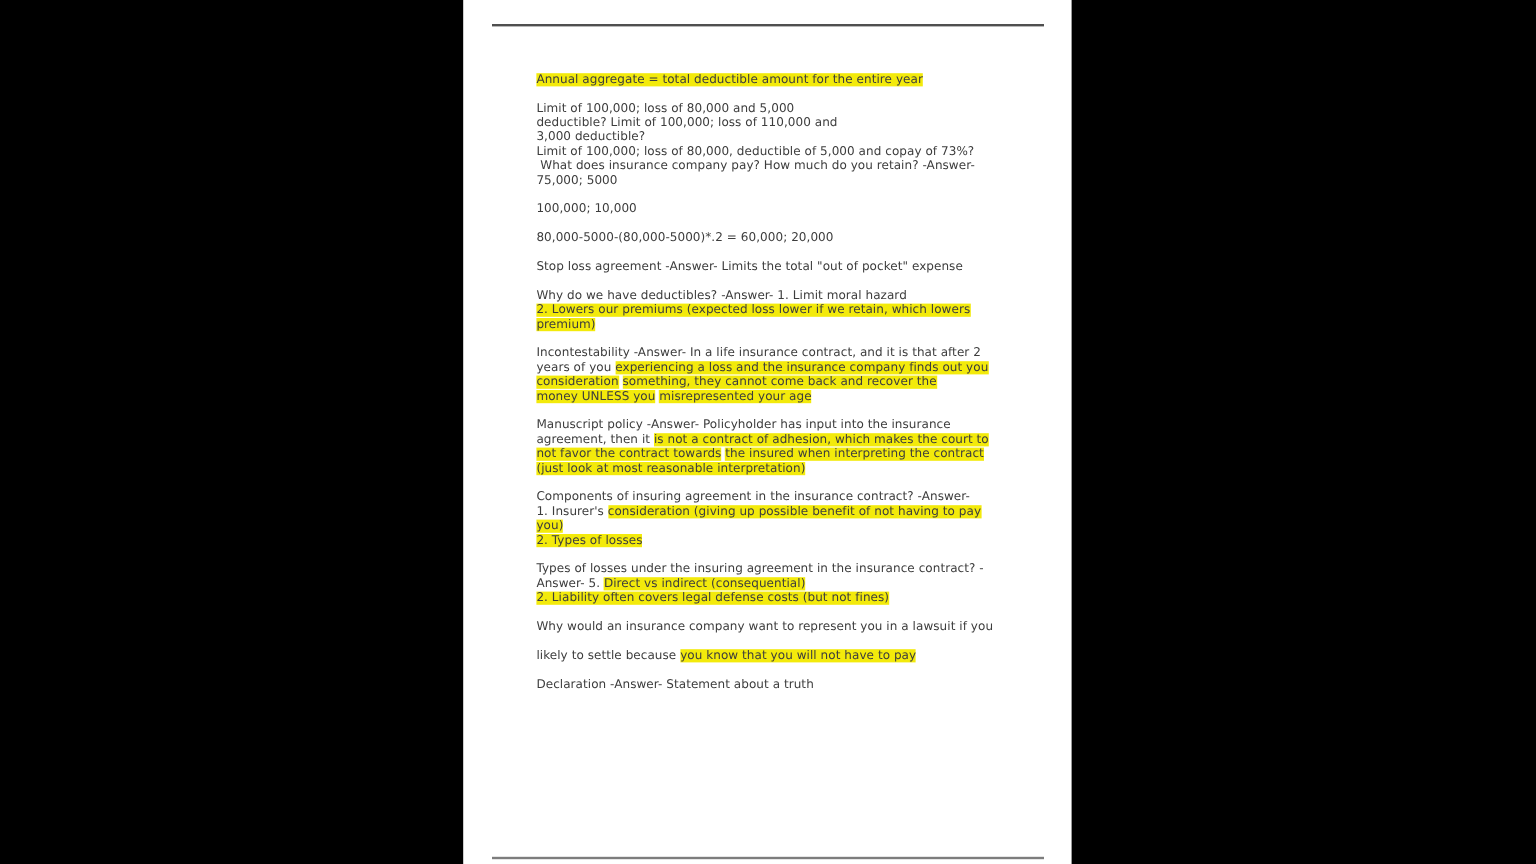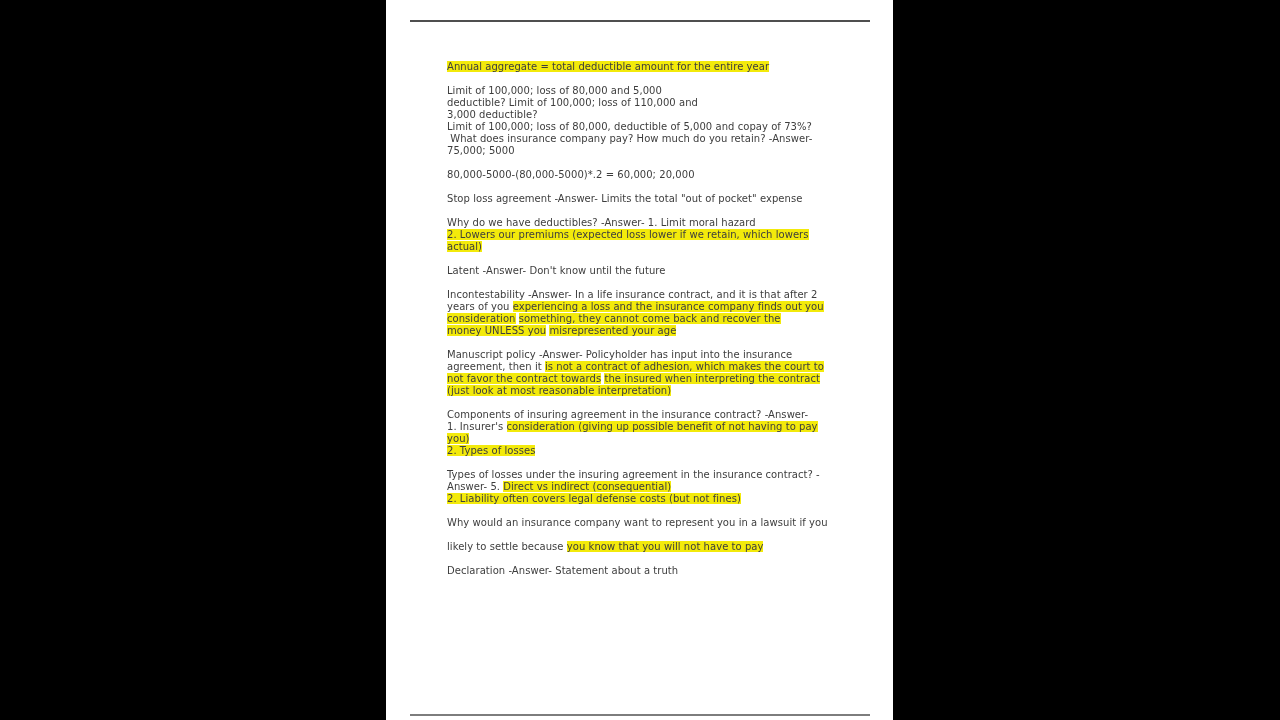--- a/index.html
+++ b/index.html
@@ -61,24 +61,24 @@
 </style>
 </head>
 <body style="background: rgb(0, 0, 0);">
 
 <div class="stage">
   <div class="paper">
     <div class="rule rule-top"></div>
     <div class="doc-content">
         <p><mark>Annual aggregate = total deductible amount for the entire year</mark></p>
         <p><span>Limit of 100,000; loss of 80,000 and 5,000</span><br><span>deductible? Limit of 100,000; loss of 110,000 and</span><br><span>3,000 deductible?</span><br><span>Limit of 100,000; loss of 80,000, deductible of 5,000 and copay of 73%?</span><br><span> What does insurance company pay? How much do you retain? -Answer-</span><br><span>75,000; 5000</span></p>
+        <p><span>100,000; 10,000</span></p>
         <p><span>80,000-5000-(80,000-5000)*.2 = 60,000; 20,000</span></p>
         <p><span>Stop loss agreement -Answer- Limits the total "out of pocket" expense</span></p>
-        <p><span>Why do we have deductibles? -Answer- 1. Limit moral hazard</span><br><mark>2. Lowers our premiums (expected loss lower if we retain, which lowers</mark><br><mark>actual)</mark></p>
-        <p><span>Latent -Answer- Don't know until the future</span></p>
+        <p><span>Why do we have deductibles? -Answer- 1. Limit moral hazard</span><br><mark>2. Lowers our premiums (expected loss lower if we retain, which lowers</mark><br><mark>premium)</mark></p>
         <p><span>Incontestability -Answer- In a life insurance contract, and it is that after 2</span><br><span>years of you </span><mark>experiencing a loss and the insurance company finds out you</mark><br><mark>consideration</mark><span> </span><mark>something, they cannot come back and recover the</mark><br><mark>money UNLESS you</mark><span> </span><mark>misrepresented your age</mark></p>
         <p><span>Manuscript policy -Answer- Policyholder has input into the insurance</span><br><span>agreement, then it </span><mark>is not a contract of adhesion, which makes the court to</mark><br><mark>not favor the contract towards</mark><span> </span><mark>the insured when interpreting the contract</mark><br><mark>(just look at most reasonable interpretation)</mark></p>
         <p><span>Components of insuring agreement in the insurance contract? -Answer-</span><br><span>1. Insurer's </span><mark>consideration (giving up possible benefit of not having to pay</mark><br><mark>you)</mark><br><mark>2. Types of losses</mark></p>
         <p><span>Types of losses under the insuring agreement in the insurance contract? -</span><br><span>Answer- 5. </span><mark>Direct vs indirect (consequential)</mark><br><mark>2. Liability often covers legal defense costs (but not fines)</mark></p>
         <p><span>Why would an insurance company want to represent you in a lawsuit if you</span><br><br><span>likely to settle because </span><mark>you know that you will not have to pay</mark></p>
         <p><span>Declaration -Answer- Statement about a truth</span></p>
       </div>
     <div class="rule rule-bottom"></div>
   </div>
 </div>

